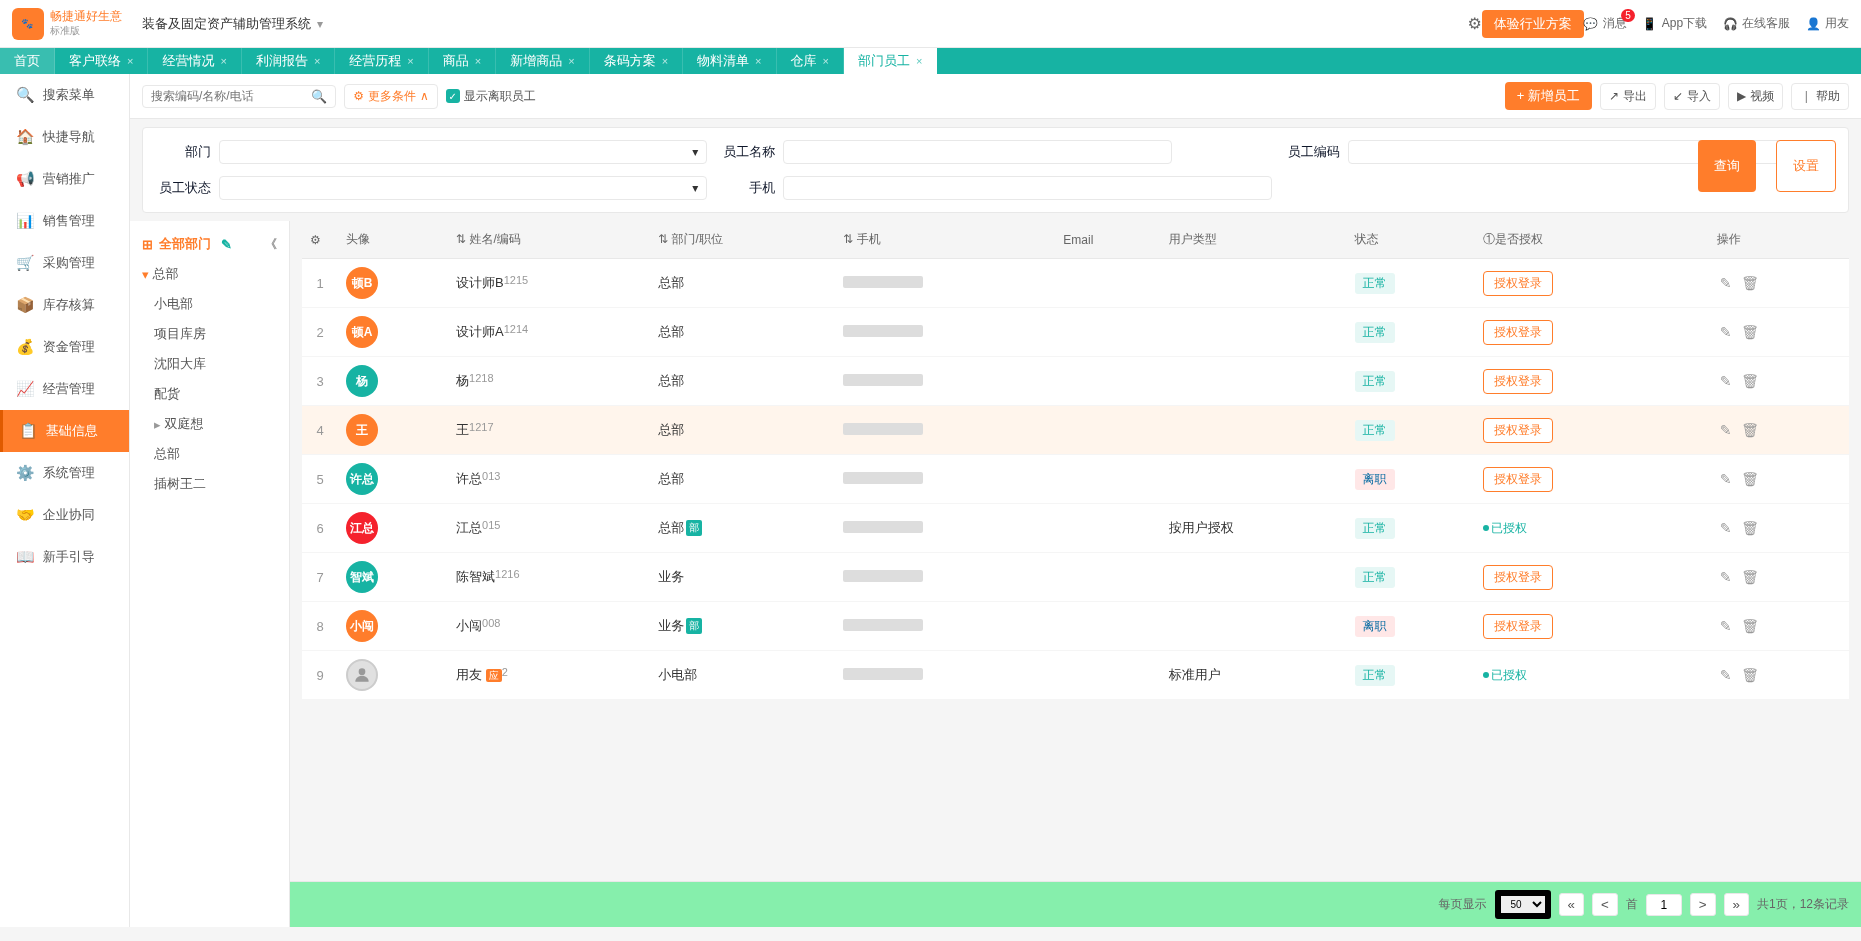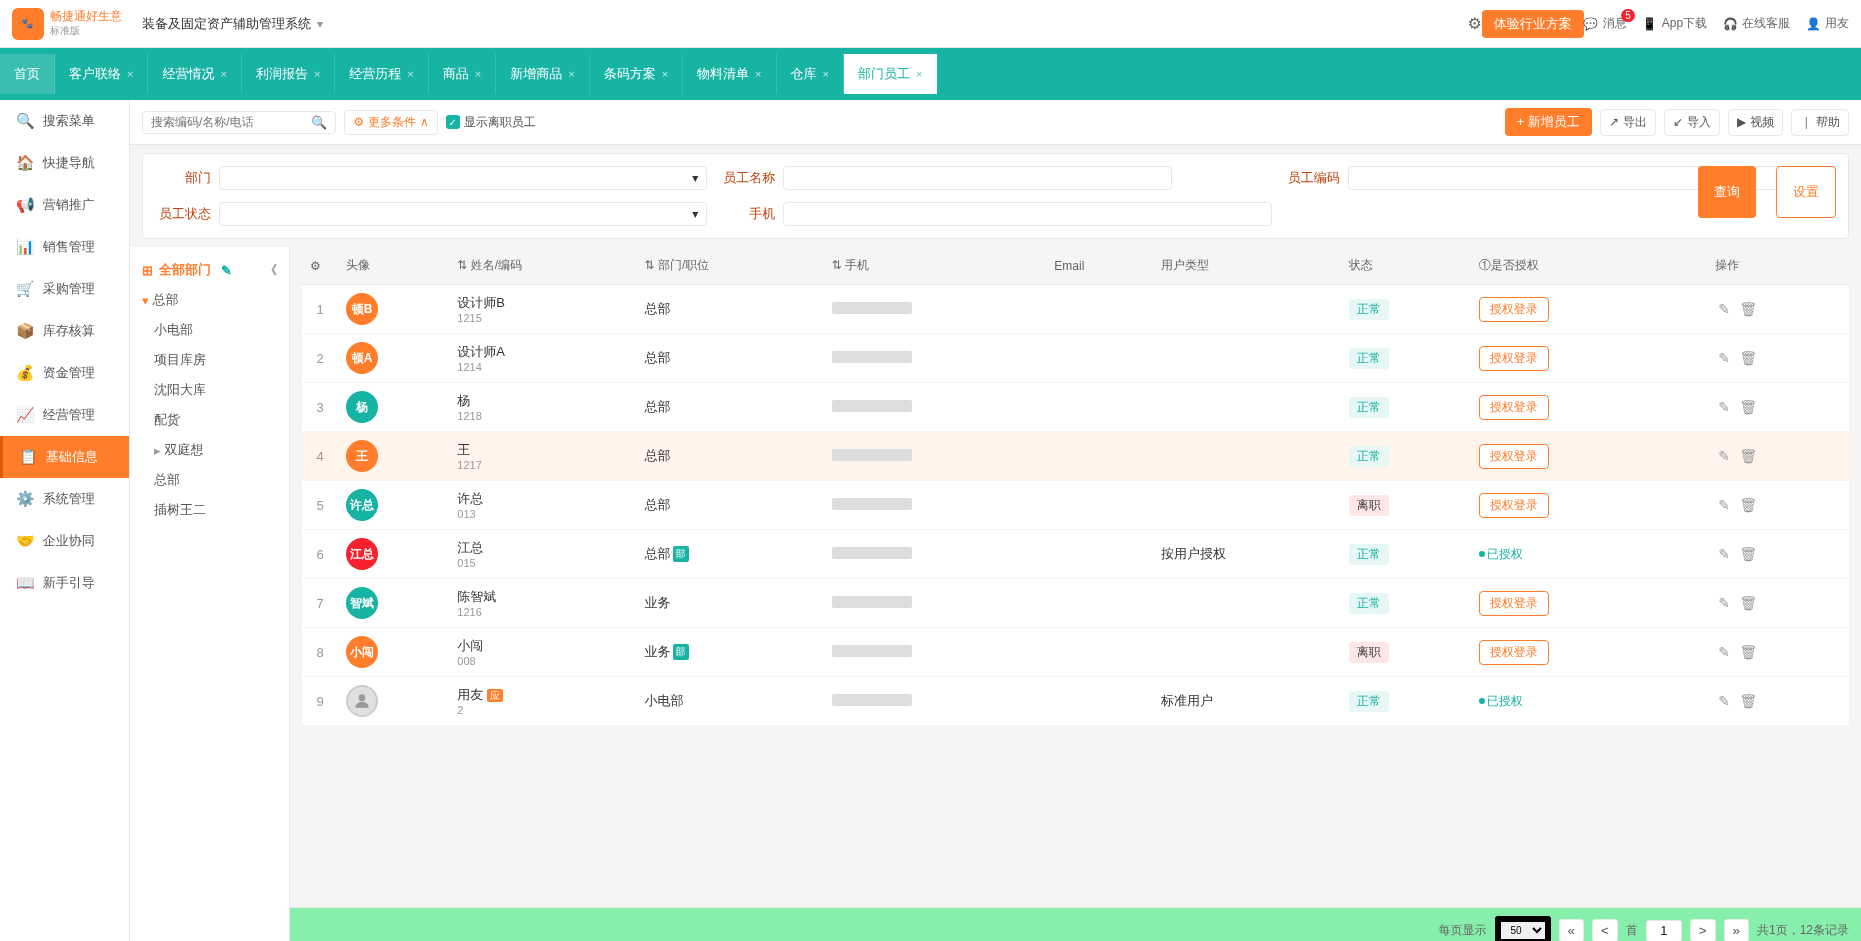--- a/index.html
+++ b/index.html
@@ -13,21 +13,21 @@
     .logo-sub { font-size: 10px; color: #999; }
     .sys-title { flex: 1; font-size: 13px; color: #333; display: flex; align-items: center; gap: 6px; }
     .sys-title span { cursor: pointer; }
     .top-right { display: flex; align-items: center; gap: 16px; margin-left: auto; }
     .top-right-item { display: flex; align-items: center; gap: 4px; font-size: 12px; color: #666; cursor: pointer; position: relative; }
     .badge { background: #f5222d; color: #fff; border-radius: 8px; font-size: 10px; padding: 1px 4px; position: absolute; top: -6px; right: -8px; }
     .trial-btn { background: #ff7d2b; color: #fff; border: none; border-radius: 4px; padding: 5px 12px; font-size: 13px; cursor: pointer; }
     .gear-btn { color: #666; cursor: pointer; font-size: 16px; margin-left: 8px; }
 
     
-    .nav-tabs { background: #17b3a3; display: flex; align-items: center; height: 52px; padding: 0 0; overflow: hidden; }
+    .nav-tabs { background: #17b3a3; display: flex; align-items: center; height: 26px; padding: 0 0; overflow: hidden; }
     .nav-tab { padding: 0 14px; height: 40px; display: flex; align-items: center; color: #fff; font-size: 13px; cursor: pointer; white-space: nowrap; border-right: 1px solid rgba(255,255,255,0.15); }
     .nav-tab.active { background: #fff; color: #17b3a3; }
     .nav-tab .close-x { margin-left: 6px; font-size: 11px; opacity: 0.7; }
     .nav-tab:first-child { background: rgba(255,255,255,0.15); }
 
     
     .main-layout { display: flex; height: calc(941px - 48px - 40px); }
 
     
     .content { flex: 1; display: flex; flex-direction: column; overflow: hidden; }
@@ -51,43 +51,43 @@
     .filter-more { display: flex; align-items: center; gap: 4px; color: #ff7d2b; font-size: 12px; cursor: pointer; border: 1px solid #e8e8e8; border-radius: 4px; padding: 3px 8px; }
     .filter-checkbox { display: flex; align-items: center; gap: 4px; font-size: 12px; color: #555; cursor: pointer; }
     .checkbox-teal { width: 14px; height: 14px; background: #17b3a3; border-radius: 3px; display: flex; align-items: center; justify-content: center; color: #fff; font-size: 10px; }
     .filter-right { margin-left: auto; display: flex; align-items: center; gap: 8px; }
     .add-btn { background: #ff7d2b; color: #fff; border: none; border-radius: 4px; padding: 5px 12px; font-size: 13px; cursor: pointer; }
     .action-btn { display: flex; align-items: center; gap: 4px; font-size: 12px; color: #555; cursor: pointer; padding: 4px 8px; border: 1px solid #e8e8e8; border-radius: 4px; }
 
     
     .search-form { background: #fff; border: 1px solid #e8e8e8; margin: 8px 12px; border-radius: 4px; padding: 12px; display: grid; grid-template-columns: 1fr 1fr 1fr; gap: 12px; position: relative; }
     .form-row { display: flex; align-items: center; gap: 8px; }
-    .form-label { font-size: 13px; color: #c2410c; white-space: nowrap; min-width: 56px; text-align: right; }
+    .form-label { font-size: 13px; color: #0f172a; white-space: nowrap; min-width: 56px; text-align: right; }
     .form-input { flex: 1; border: 1px solid #e8e8e8; border-radius: 4px; padding: 4px 8px; font-size: 12px; outline: none; background: #fff; }
     .form-select { flex: 1; border: 1px solid #e8e8e8; border-radius: 4px; padding: 4px 8px; font-size: 12px; outline: none; background: #fff; display: flex; align-items: center; justify-content: space-between; cursor: pointer; }
     .form-btns { display: flex; flex-direction: row; gap: 20px; position: absolute; right: 12px; top: 12px; }
     .query-btn { background: #ff7d2b; color: #fff; border: none; border-radius: 4px; padding: 5px 16px; font-size: 13px; cursor: pointer; }
     .reset-btn { background: #fff; color: #ff7d2b; border: 1px solid #ff7d2b; border-radius: 4px; padding: 16px 16px; font-size: 13px; cursor: pointer; }
 
     
     .table-area { flex: 1; overflow-y: auto; padding: 0 12px; }
     table { width: 100%; border-collapse: collapse; background: #fff; }
     thead tr { background: #f5f5f5; }
     th { padding: 10px 8px; font-size: 12px; color: #666; font-weight: normal; border-bottom: 1px solid #e8e8e8; white-space: nowrap; text-align: left; }
     td { padding: 8px 8px; font-size: 13px; color: #333; border-bottom: 1px solid #f5f5f5; vertical-align: middle; }
     tr.highlighted { background: #fff5ec; }
     .avatar { width: 32px; height: 32px; border-radius: 50%; display: flex; align-items: center; justify-content: center; color: #fff; font-size: 12px; font-weight: bold; }
     .status-badge { display: inline-block; padding: 2px 8px; border-radius: 3px; font-size: 12px; }
     .status-normal { background: #e6f7f5; color: #17b3a3; }
-    .status-resign { background: #ffe7e7; color: #404040; font-family: Liberation Mono, monospace; }
+    .status-resign { background: #ffe7e7; color: #0369a1; font-family: Liberation Mono, monospace; }
     .auth-btn { border: 1px solid #ff7d2b; color: #ff7d2b; background: #fff; border-radius: 4px; padding: 3px 10px; font-size: 12px; cursor: pointer; }
     .auth-done { color: #17b3a3; font-size: 12px; display: flex; align-items: center; gap: 2px; }
     .dot { width: 6px; height: 6px; background: #17b3a3; border-radius: 50%; display: inline-block; }
     .op-btn { color: #999; cursor: pointer; font-size: 14px; padding: 0 3px; }
-    .name-code { display: flex; flex-direction: column; }
+    .name-code { display: flex; flex-direction: row; }
     .emp-code { font-size: 11px; color: #999; }
     .dept-tag { display: inline-flex; align-items: center; gap: 2px; }
     .tag-badge { background: #17b3a3; color: #fff; font-size: 10px; padding: 1px 3px; border-radius: 2px; }
     .tag-badge-orange { background: #ff7d2b; color: #fff; font-size: 10px; padding: 1px 3px; border-radius: 2px; }
     .phone-blur { display: inline-block; width: 80px; height: 12px; background: #ddd; border-radius: 2px; }
 
     
     .pagination { display: flex; align-items: center; justify-content: flex-end; padding: 8px 12px; background: #86efac; border-top: 1px solid #e8e8e8; gap: 8px; font-size: 12px; color: #666; }
     .page-btn { border: 1px solid #e8e8e8; background: #fff; padding: 3px 8px; border-radius: 3px; cursor: pointer; color: #555; }
     .page-input { width: 36px; border: 1px solid #e8e8e8; border-radius: 3px; padding: 3px 6px; text-align: center; font-size: 12px; }

